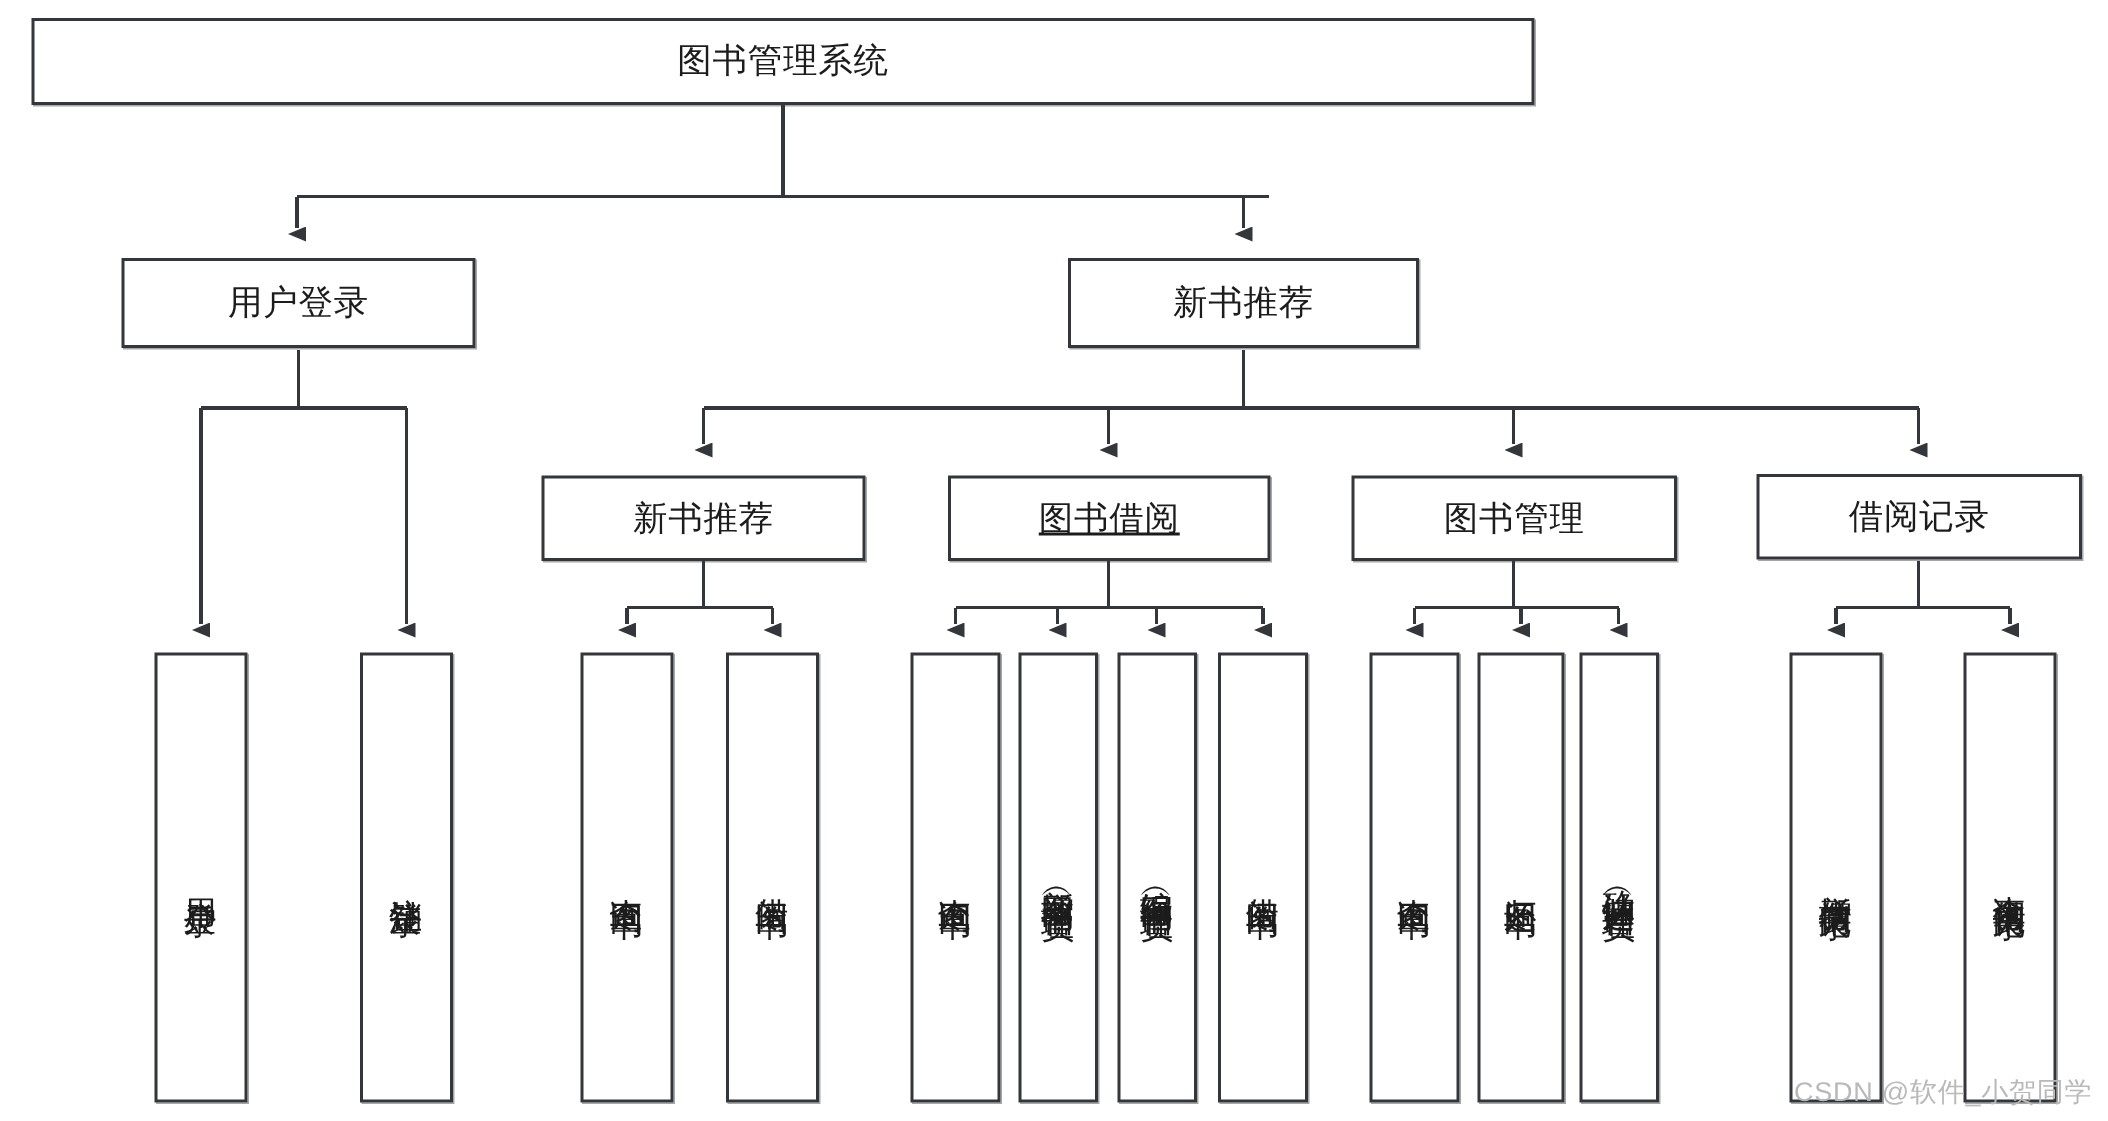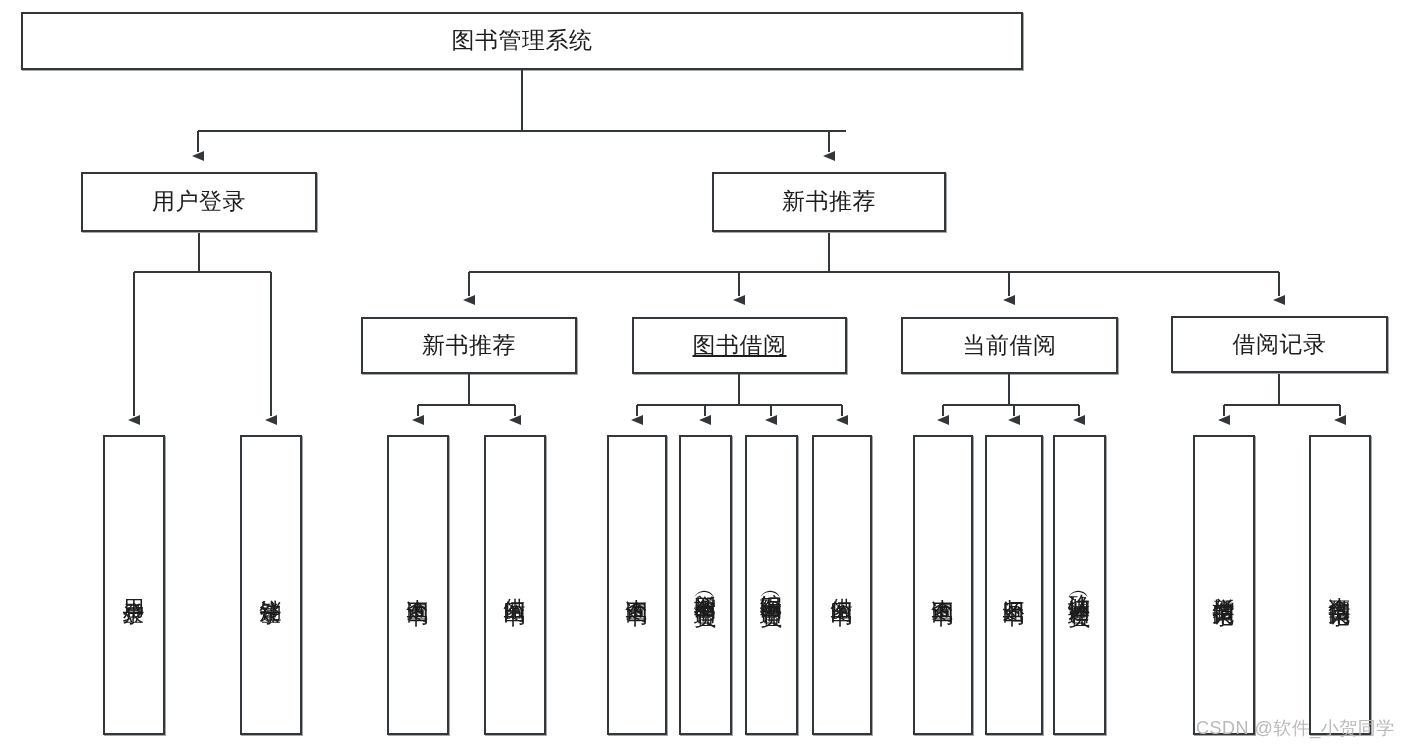--- a/index.html
+++ b/index.html
@@ -131,21 +131,21 @@
     <span class="lbl">新书推荐</span>
   </div>
 
   <div class="node horiz" style="left:361px;top:317px;width:216px;height:57px;">
     <span class="lbl">新书推荐</span>
   </div>
   <div class="node horiz" style="left:632px;top:317px;width:215px;height:57px;text-decoration:underline;">
     <span class="lbl">图书借阅</span>
   </div>
   <div class="node horiz" style="left:901px;top:317px;width:217px;height:57px;">
-    <span class="lbl">当前借阅</span>
+    <span class="lbl">图书管理</span>
   </div>
   <div class="node horiz" style="left:1171px;top:316px;width:217px;height:57px;">
     <span class="lbl">借阅记录</span>
   </div>
 
   <div class="node vert" style="left:103px;top:435px;width:62px;height:300px;">
     <span class="lbl">用户登录</span>
   </div>
   <div class="node vert" style="left:240px;top:435px;width:62px;height:300px;">
     <span class="lbl">注销登录</span>

